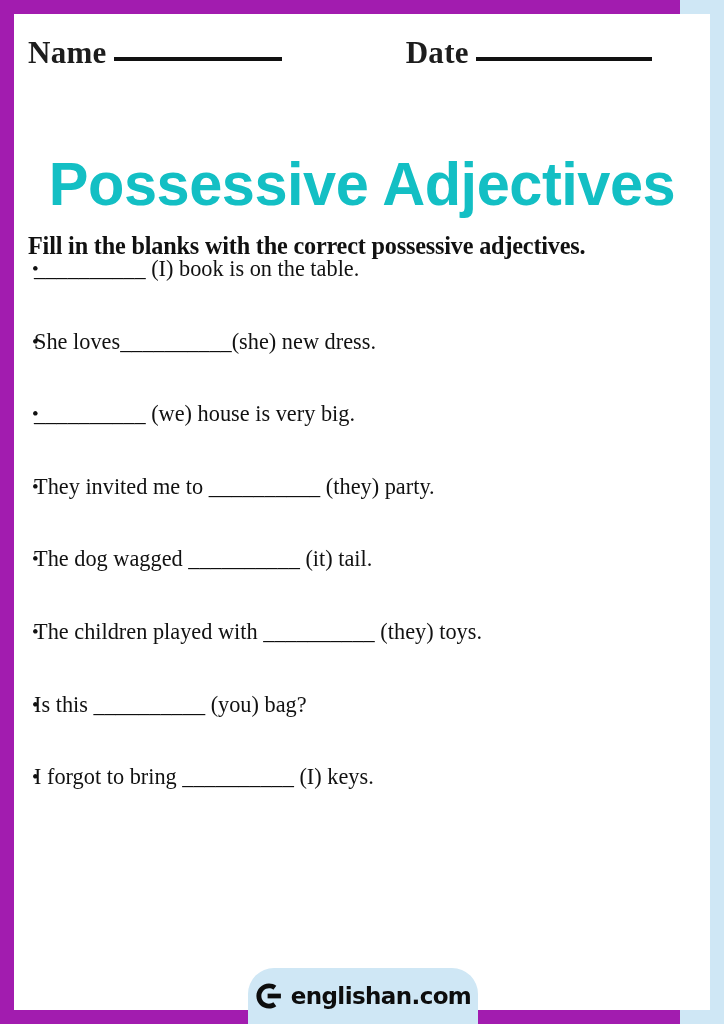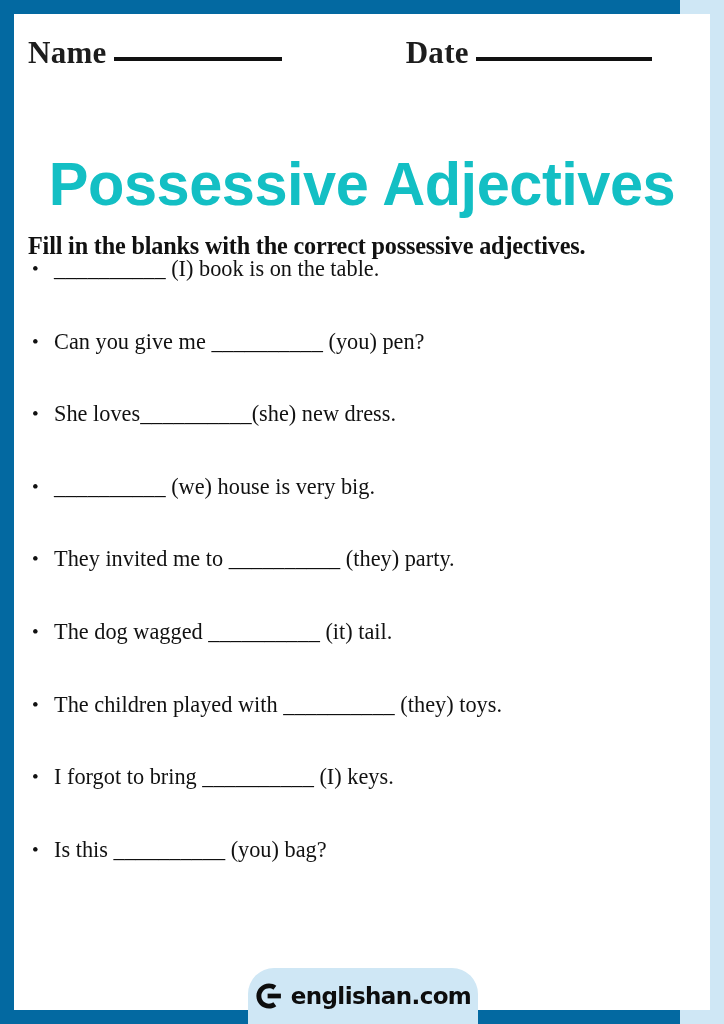--- a/index.html
+++ b/index.html
@@ -14,21 +14,21 @@
     background: #cfe7f5;
     font-family: "Liberation Serif", "DejaVu Serif", serif;
     overflow: hidden;
   }
 
   
   .worksheet-frame {
     position: relative;
     width: 680px;
     height: 1024px;
-    background: #0369a1;
+    background: #a21caf;
   }
 
   
   .page {
     position: absolute;
     left: 14px;
     top: 14px;
     width: 696px;
     height: 996px;
     background: #ffffff;
@@ -113,21 +113,21 @@
     left: 0;
     top: 240px;
     width: 696px;
     margin: 0;
     padding: 0;
     list-style: none;
   }
   .question-item {
     position: relative;
     height: 72.6px;
-    padding-left: 40px;
+    padding-left: 20px;
     font-family: "Liberation Serif", "DejaVu Serif", serif;
     font-size: 23px;
     line-height: 30px;
     color: #111111;
     white-space: nowrap;
   }
   .question-item::before {
     content: "\2022";
     position: absolute;
     left: 18px;
@@ -189,28 +189,27 @@
         <span class="field-rule rule-date"></span>
       </div>
     </div>
 
     <h1 class="title">Possessive Adjectives</h1>
 
     <p class="instruction">Fill in the blanks with the correct possessive adjectives.</p>
 
     <ul class="questions">
       <li class="question-item"><span class="question-text">__________  (I) book is on the table.</span></li>
-      <li class="question-item"><span class="question-text">Can you give me __________ (you) pen?</span></li>
       <li class="question-item"><span class="question-text">She loves__________(she) new dress.</span></li>
       <li class="question-item"><span class="question-text">__________ (we) house is very big.</span></li>
       <li class="question-item"><span class="question-text">They invited me to __________ (they) party.</span></li>
       <li class="question-item"><span class="question-text">The dog wagged __________ (it) tail.</span></li>
       <li class="question-item"><span class="question-text">The children played with __________ (they) toys.</span></li>
+      <li class="question-item"><span class="question-text">Is this __________ (you) bag?</span></li>
       <li class="question-item"><span class="question-text">I forgot to bring __________ (I) keys.</span></li>
-      <li class="question-item"><span class="question-text">Is this __________ (you) bag?</span></li>
     </ul>
 
   </div>
 
   <div class="logo-badge">
     <svg class="logo-mark" viewBox="0 0 32 32" aria-hidden="true">
       <path fill="#0d0d0d" d="M16 1.6C8.05 1.6 1.6 8.05 1.6 16S8.05 30.4 16 30.4c3.1 0 5.98-0.98 8.33-2.65l-3.3-4.55c-1.44 0.98-3.18 1.55-5.03 1.55-4.83 0-8.75-3.92-8.75-8.75S11.17 7.25 16 7.25c1.85 0 3.59 0.57 5.03 1.55l3.3-4.55C21.98 2.58 19.1 1.6 16 1.6z"></path>
       <rect fill="#0d0d0d" x="14.4" y="13.3" width="15.2" height="5.4"></rect>
     </svg>
     <span class="logo-text">englishan.com</span>

